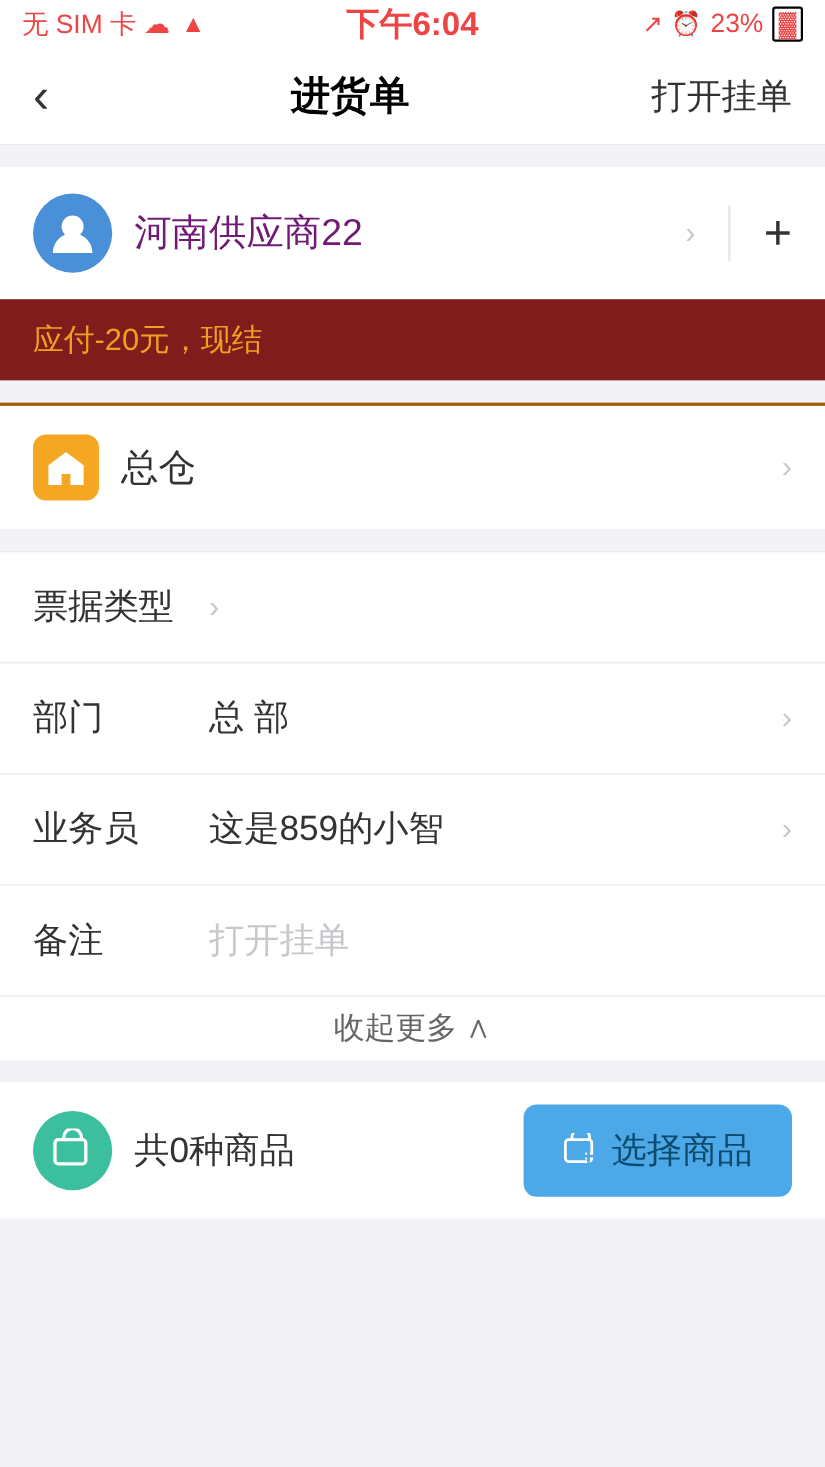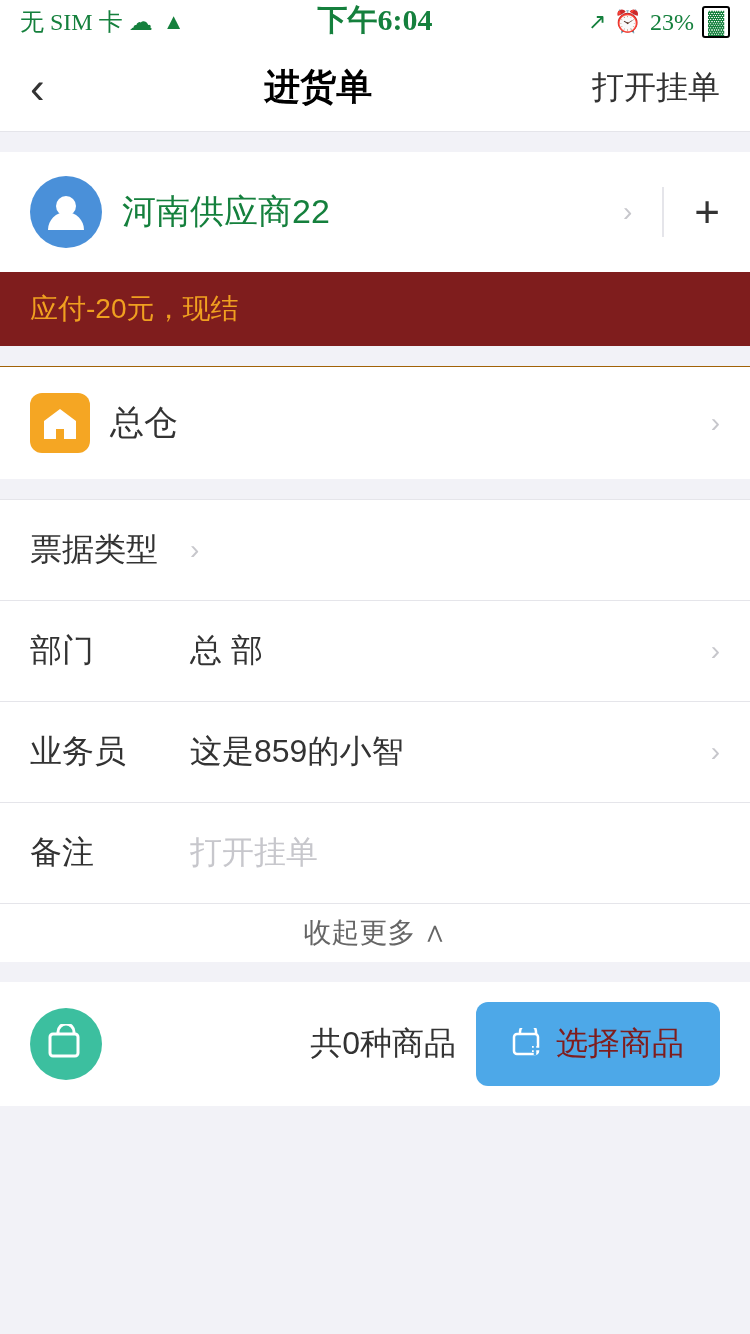--- a/index.html
+++ b/index.html
@@ -12,25 +12,25 @@
       font-size: 32px;
       color: #333;
     }
 
     
     .status-bar {
       width: 100%;
       height: 44px;
       background: #fff;
       display: flex;
+      align-items: center;
       justify-content: space-between;
       padding: 0 20px;
       font-size: 24px;
-      color: #15803d;
-      font-family: Liberation Serif, serif;
+      color: #ef4444;
     }
     .status-left { display: flex; align-items: center; gap: 10px; }
     .status-center { font-size: 30px; font-weight: 600; position: absolute; left: 50%; transform: translateX(-50%); }
     .status-right { display: flex; align-items: center; gap: 8px; font-size: 24px; }
     .wifi-icon { font-size: 22px; }
 
     
     .nav-bar {
       width: 100%;
       height: 88px;
@@ -86,21 +86,21 @@
       background: #4a90d9;
       display: flex;
       align-items: center;
       justify-content: center;
       margin-right: 20px;
       flex-shrink: 0;
     }
     .supplier-avatar svg { width: 44px; height: 44px; }
     .supplier-name {
       font-size: 34px;
-      color: #15803d;
+      color: #701a75;
       flex: 1;
     }
     .supplier-arrow {
       font-size: 28px;
       color: #c7c7cc;
       margin-right: 30px;
     }
     .supplier-divider {
       width: 2px;
       height: 50px;
@@ -121,21 +121,21 @@
       font-size: 28px;
       color: #f0a020;
     }
 
     
     .warehouse-row {
       display: flex;
       align-items: center;
       padding: 26px 30px;
       background: #fff;
-      border-top: 1px solid #a16207;
+      border-top: 3px solid #a16207;
     }
     .warehouse-icon {
       width: 60px;
       height: 60px;
       border-radius: 12px;
       background: #f5a623;
       display: flex;
       align-items: center;
       justify-content: center;
       margin-right: 20px;
@@ -191,21 +191,20 @@
       color: #666;
     }
 
     
     .product-bar {
       background: #fff;
       display: flex;
       align-items: center;
       padding: 20px 30px;
       gap: 20px;
-      text-align: right;
     }
     .product-icon {
       width: 72px;
       height: 72px;
       border-radius: 50%;
       background: #3cbf9f;
       display: flex;
       align-items: center;
       justify-content: center;
       flex-shrink: 0;
@@ -219,21 +218,21 @@
       background: #4da8e8;
       border-radius: 12px;
       padding: 20px 36px;
       display: flex;
       align-items: center;
       gap: 12px;
       cursor: pointer;
     }
     .select-btn-text {
       font-size: 32px;
-      color: #7f1d1d;
+      color: #0c4a6e;
       font-weight: 500;
     }
 
     
     .bottom-fill {
       width: 100%;
       flex: 1;
       background: #f2f2f7;
       min-height: 300px;
     }

